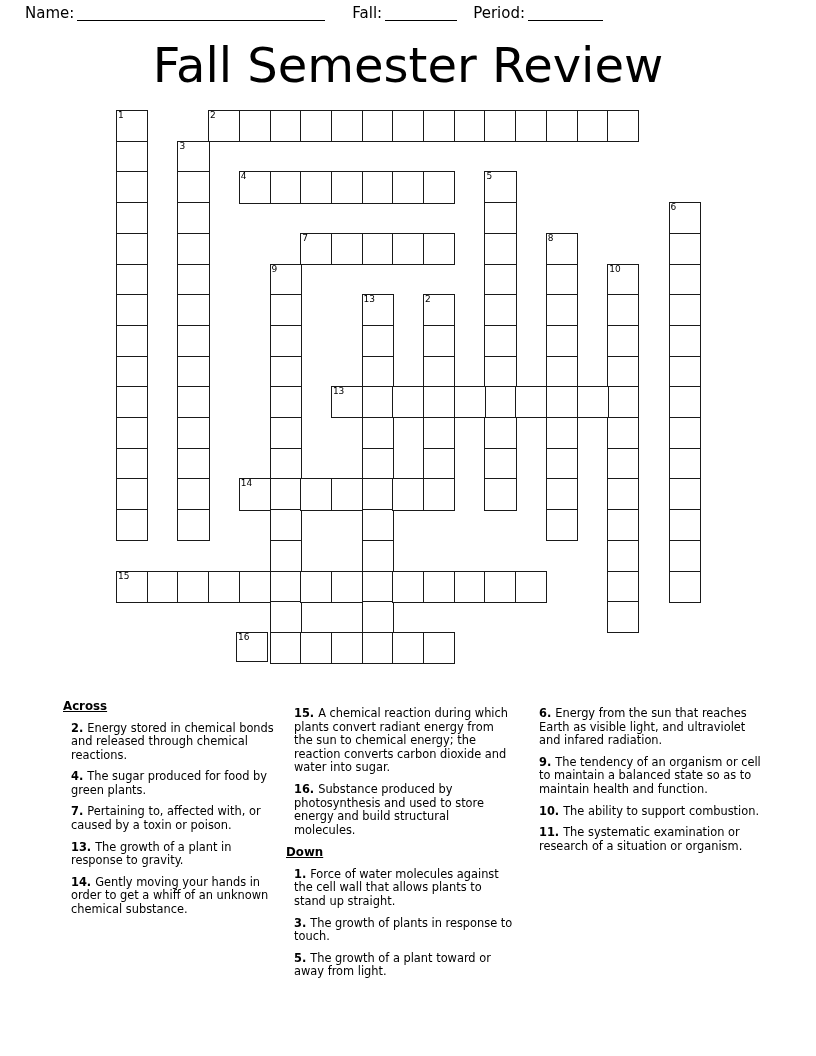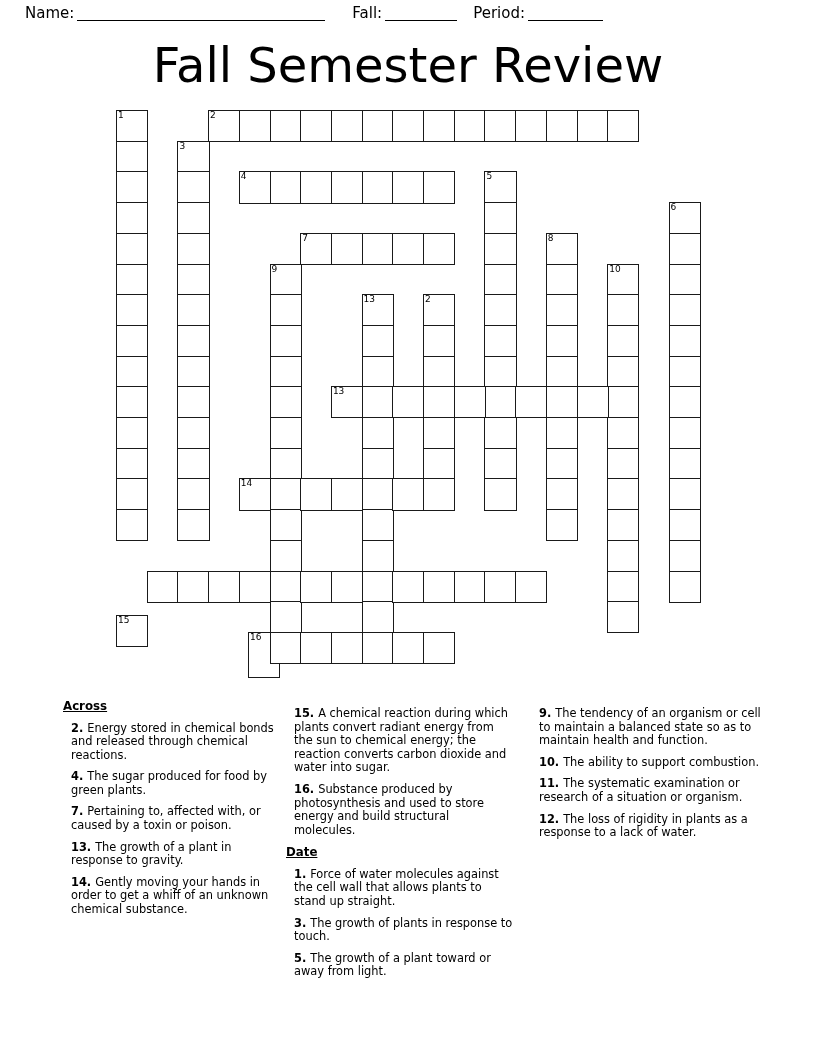--- a/index.html
+++ b/index.html
@@ -272,35 +272,35 @@
       <div class="cell" style="left: 276.3px; top: 276.3px; width: 32.2px; height: 32.2px;"></div>
       <div class="cell" style="left: 337.7px; top: 276.3px; width: 32.2px; height: 32.2px;"></div>
       <div class="cell" style="left: 399.1px; top: 276.3px; width: 32.2px; height: 32.2px;"></div>
       <div class="cell" style="left: 460.5px; top: 276.3px; width: 32.2px; height: 32.2px;"></div>
       <div class="cell" style="left: 122.8px; top: 368.4px; width: 32.2px; height: 32.2px;">
         <span class="num">14</span>
       </div>
       <div class="cell" style="left: 184.2px; top: 368.4px; width: 32.2px; height: 32.2px;"></div>
       <div class="cell" style="left: 214.9px; top: 368.4px; width: 32.2px; height: 32.2px;"></div>
       <div class="cell" style="left: 276.3px; top: 368.4px; width: 32.2px; height: 32.2px;"></div>
-      <div class="cell" style="left: 0px; top: 460.5px; width: 32.2px; height: 32.2px; margin-top: 44px;">
+      <div class="cell" style="left: 0px; top: 460.5px; width: 32.2px; height: 32.2px;">
         <span class="num">15</span>
       </div>
       <div class="cell" style="left: 30.7px; top: 460.5px; width: 32.2px; height: 32.2px;"></div>
       <div class="cell" style="left: 61.4px; top: 460.5px; width: 32.2px; height: 32.2px;"></div>
       <div class="cell" style="left: 92.1px; top: 460.5px; width: 32.2px; height: 32.2px;"></div>
       <div class="cell" style="left: 122.8px; top: 460.5px; width: 32.2px; height: 32.2px;"></div>
       <div class="cell" style="left: 184.2px; top: 460.5px; width: 32.2px; height: 32.2px;"></div>
       <div class="cell" style="left: 214.9px; top: 460.5px; width: 32.2px; height: 32.2px;"></div>
       <div class="cell" style="left: 276.3px; top: 460.5px; width: 32.2px; height: 32.2px;"></div>
       <div class="cell" style="left: 307px; top: 460.5px; width: 32.2px; height: 32.2px;"></div>
       <div class="cell" style="left: 337.7px; top: 460.5px; width: 32.2px; height: 32.2px;"></div>
       <div class="cell" style="left: 368.4px; top: 460.5px; width: 32.2px; height: 32.2px;"></div>
       <div class="cell" style="left: 399.1px; top: 460.5px; width: 32.2px; height: 32.2px;"></div>
-      <div class="cell" style="left: 132px; top: 521.9px; width: 32.2px; height: 46px;">
+      <div class="cell" style="left: 120px; top: 521.9px; width: 32.2px; height: 30px;">
         <span class="num">16</span>
       </div>
       <div class="cell" style="left: 153.5px; top: 521.9px; width: 32.2px; height: 32.2px;"></div>
       <div class="cell" style="left: 184.2px; top: 521.9px; width: 32.2px; height: 32.2px;"></div>
       <div class="cell" style="left: 214.9px; top: 521.9px; width: 32.2px; height: 32.2px;"></div>
       <div class="cell" style="left: 245.6px; top: 521.9px; width: 32.2px; height: 32.2px;"></div>
       <div class="cell" style="left: 276.3px; top: 521.9px; width: 32.2px; height: 32.2px;"></div>
       <div class="cell" style="left: 307px; top: 521.9px; width: 32.2px; height: 32.2px;"></div>
     </div>
 
@@ -309,26 +309,26 @@
         <div class="sect-hd">Across</div>
         <div class="clue"><span class="cn">2. </span><span>Energy stored in chemical bonds and released through chemical reactions.</span></div>
         <div class="clue"><span class="cn">4. </span><span>The sugar produced for food by green plants.</span></div>
         <div class="clue"><span class="cn">7. </span><span>Pertaining to, affected with, or caused by a toxin or poison.</span></div>
         <div class="clue"><span class="cn">13. </span><span>The growth of a plant in response to gravity.</span></div>
         <div class="clue"><span class="cn">14. </span><span>Gently moving your hands in order to get a whiff of an unknown chemical substance.</span></div>
       </div>
     <div class="col col2" id="clue-col-2">
         <div class="clue"><span class="cn">15. </span><span>A chemical reaction during which plants convert radiant energy from the sun to chemical energy; the reaction converts carbon dioxide and water into sugar.</span></div>
         <div class="clue"><span class="cn">16. </span><span>Substance produced by photosynthesis and used to store energy and build structural molecules.</span></div>
-        <div class="sect-hd">Date</div>
+        <div class="sect-hd">Down</div>
         <div class="clue"><span class="cn">1. </span><span>Force of water molecules against the cell wall that allows plants to stand up straight.</span></div>
         <div class="clue"><span class="cn">3. </span><span>The growth of plants in response to touch.</span></div>
         <div class="clue"><span class="cn">5. </span><span>The growth of a plant toward or away from light.</span></div>
       </div>
     <div class="col col3" id="clue-col-3">
+        <div class="clue"><span class="cn">6. </span><span>Energy from the sun that reaches Earth as visible light, and ultraviolet and infared radiation.</span></div>
         <div class="clue"><span class="cn">9. </span><span>The tendency of an organism or cell to maintain a balanced state so as to maintain health and function.</span></div>
         <div class="clue"><span class="cn">10. </span><span>The ability to support combustion.</span></div>
         <div class="clue"><span class="cn">11. </span><span>The systematic examination or research of a situation or organism.</span></div>
-        <div class="clue"><span class="cn">12. </span><span>The loss of rigidity in plants as a response to a lack of water.</span></div>
       </div>
   </div>
 
 </div>
 
 </body></html>

